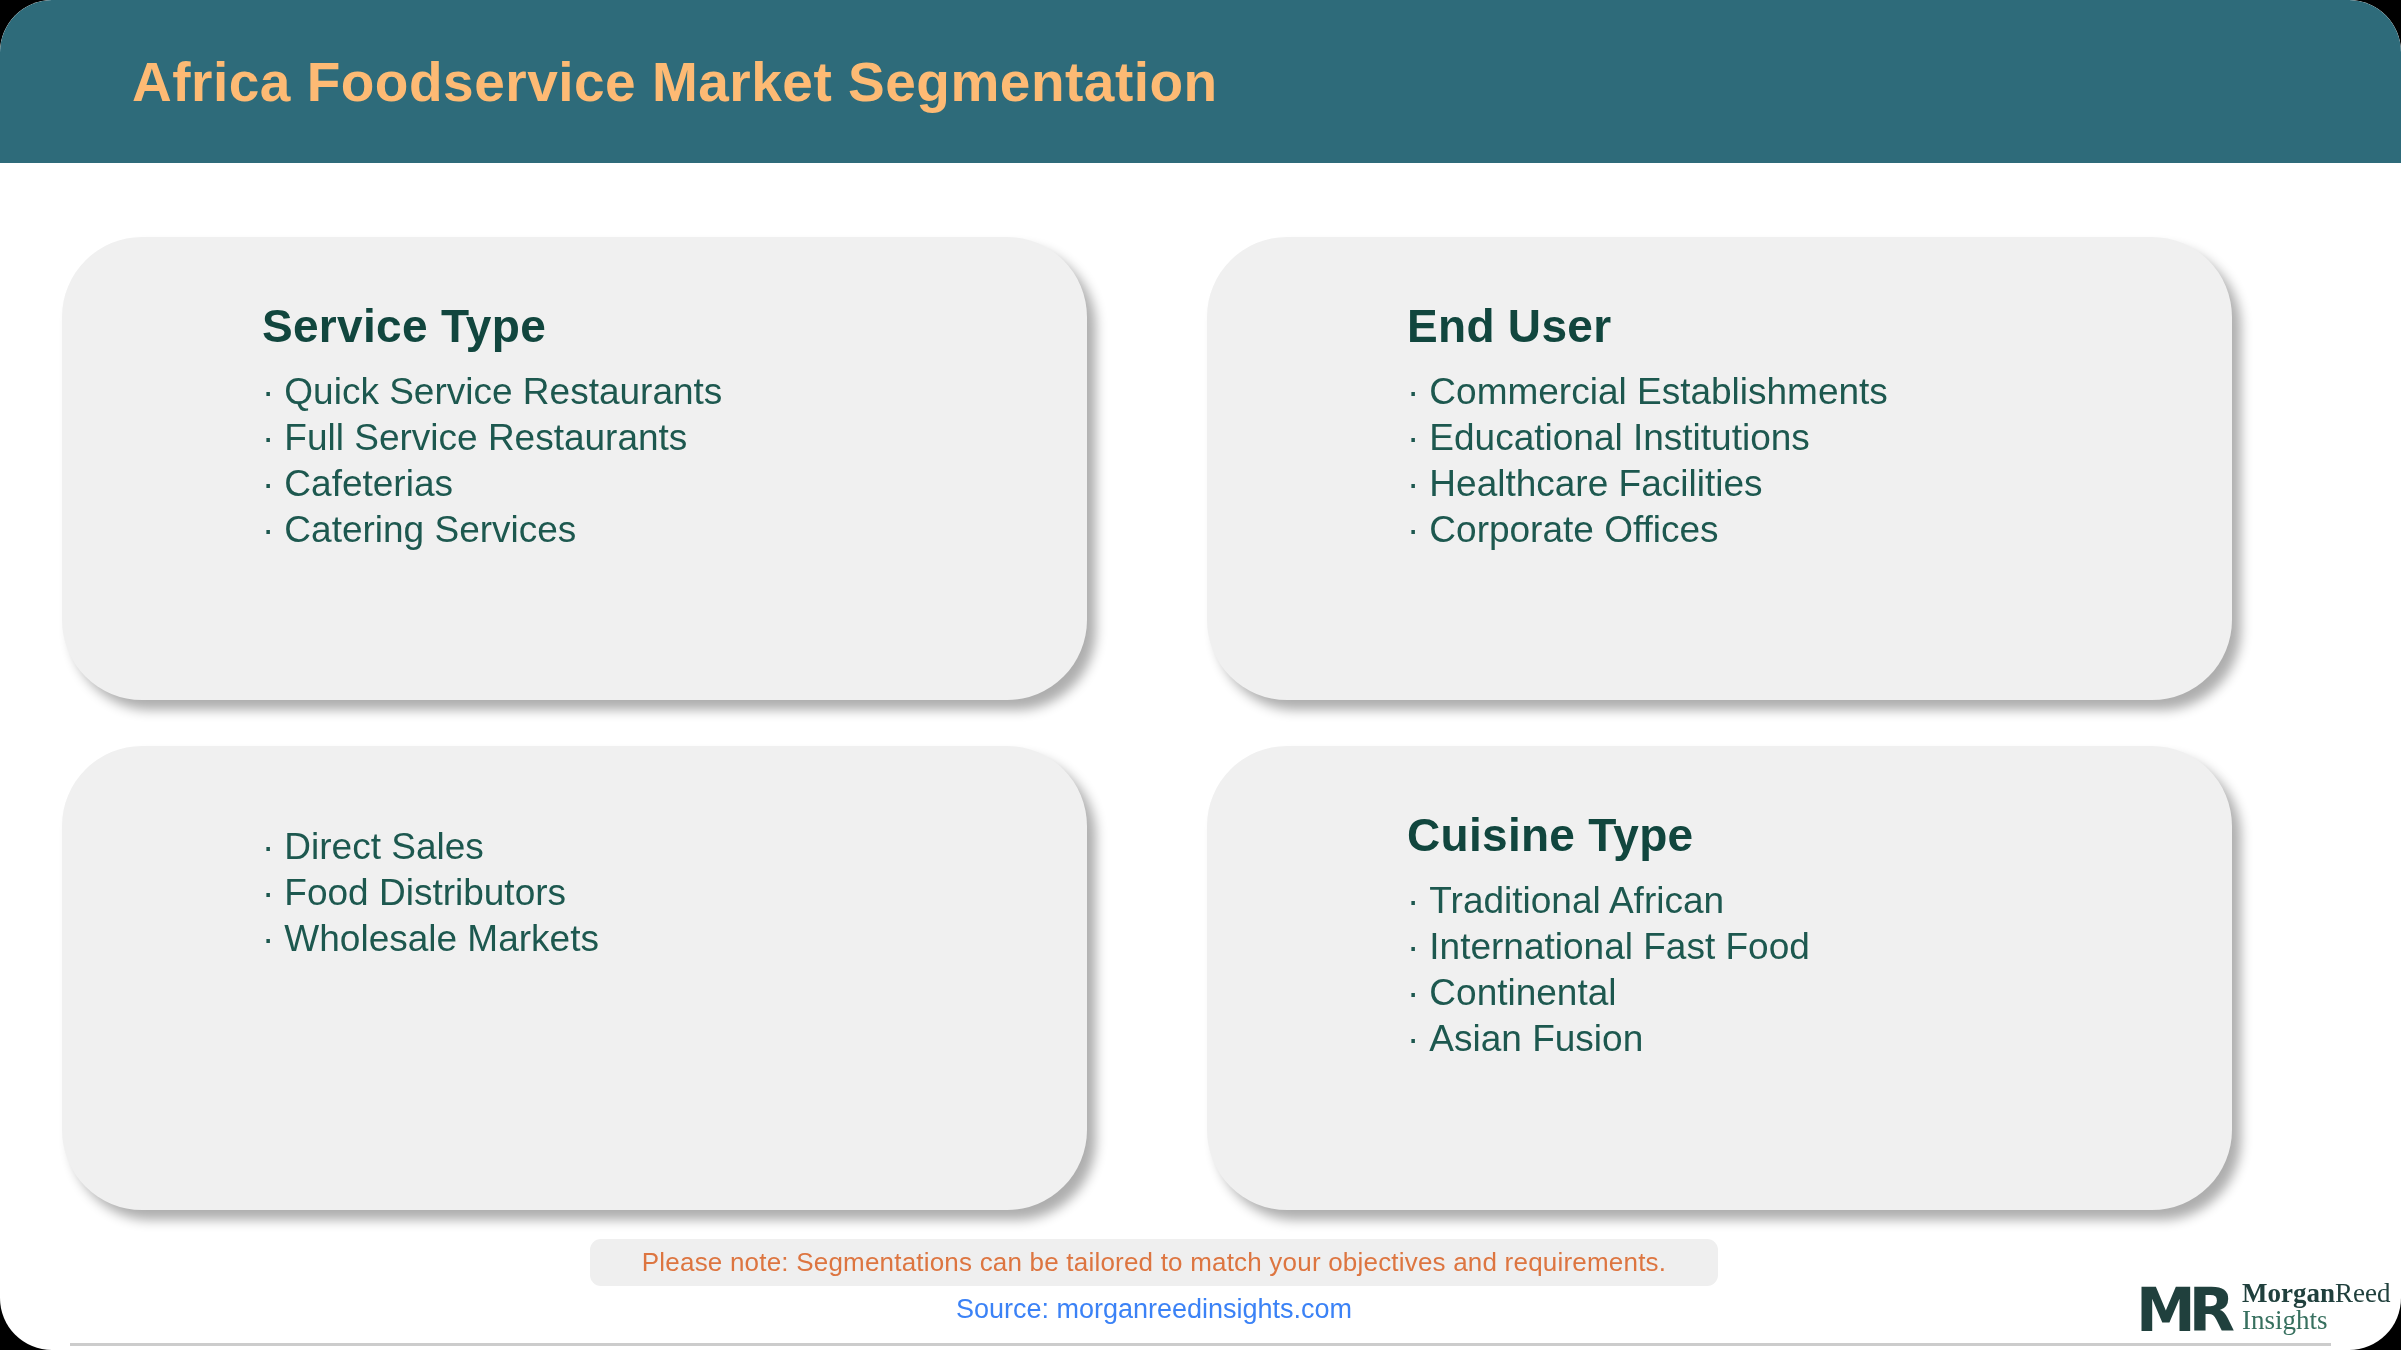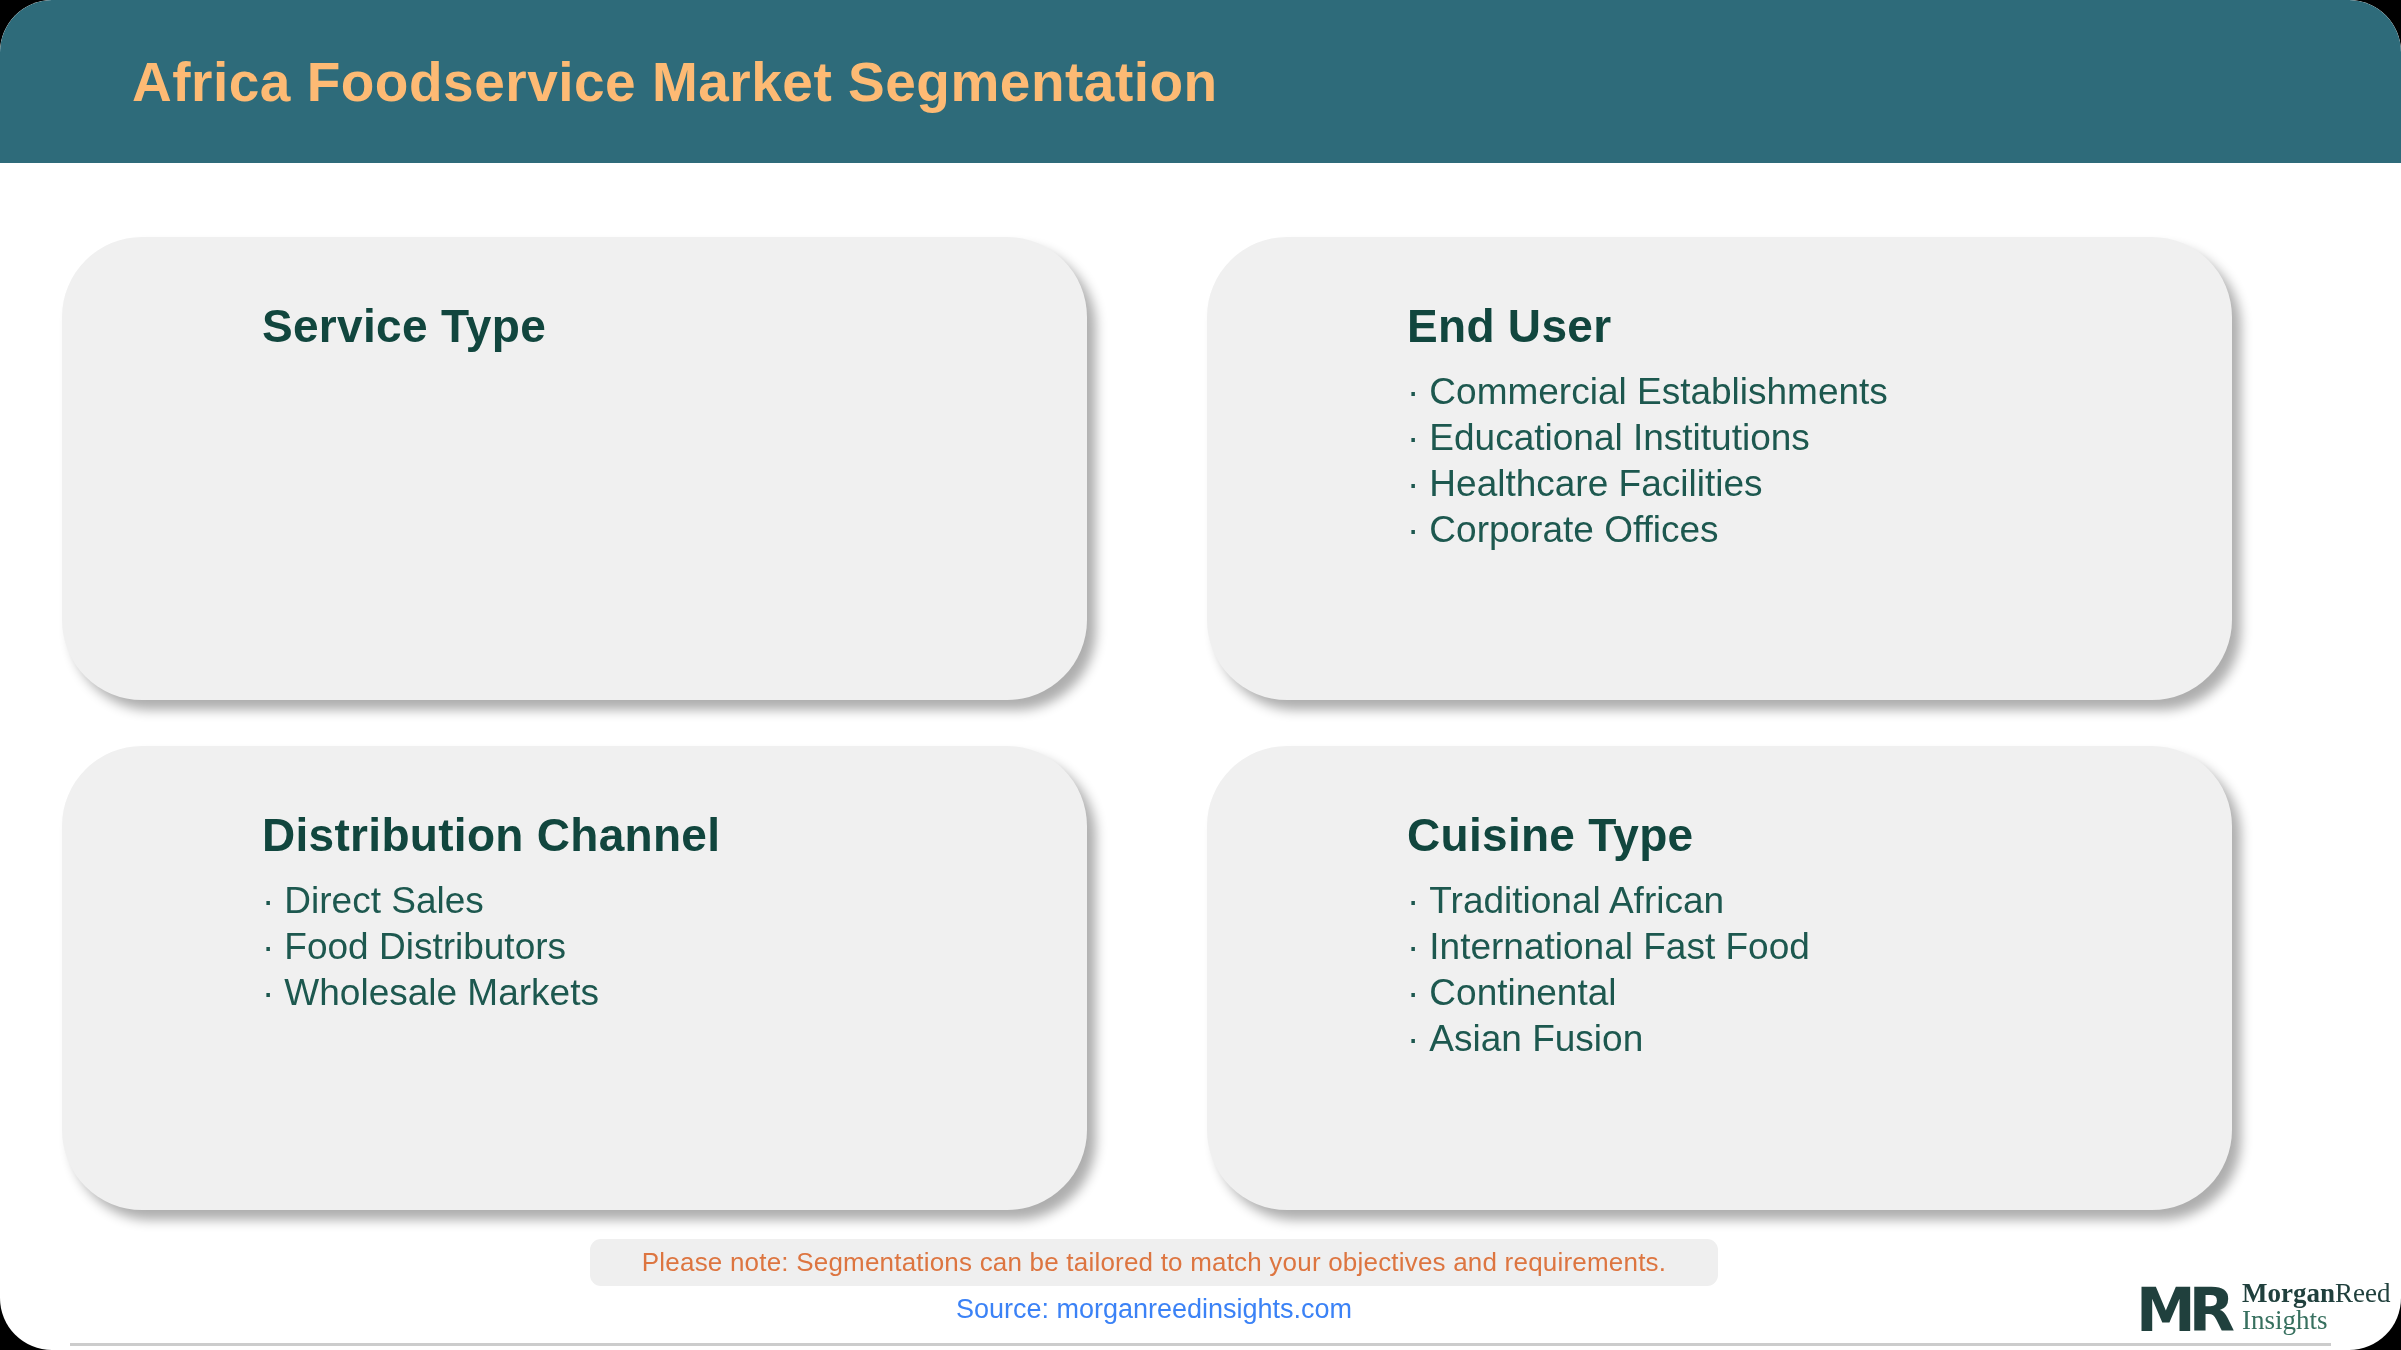--- a/index.html
+++ b/index.html
@@ -135,34 +135,39 @@
 <body>
 
 <div class="page">
 
   <div class="header">
     <h1>Africa Foodservice Market Segmentation</h1>
   </div>
 
   <div class="card r1 c1">
     <h2>Service Type</h2>
+    <ul>
+        <li><span class="bullet">·</span>Quick Service Restaurants</li>
+        <li><span class="bullet">·</span>Full Service Restaurants</li>
+        <li><span class="bullet">·</span>Cafeterias</li>
+        <li><span class="bullet">·</span>Catering Services</li>
+      </ul>
   </div>
 
   <div class="card r1 c2">
     <h2>End User</h2>
     <ul>
         <li><span class="bullet">·</span>Commercial Establishments</li>
         <li><span class="bullet">·</span>Educational Institutions</li>
         <li><span class="bullet">·</span>Healthcare Facilities</li>
         <li><span class="bullet">·</span>Corporate Offices</li>
       </ul>
   </div>
 
   <div class="card r2 c1">
-    <h2>Distribution Channel</h2>
     <ul>
         <li><span class="bullet">·</span>Direct Sales</li>
         <li><span class="bullet">·</span>Food Distributors</li>
         <li><span class="bullet">·</span>Wholesale Markets</li>
       </ul>
   </div>
 
   <div class="card r2 c2">
     <h2>Cuisine Type</h2>
     <ul>

